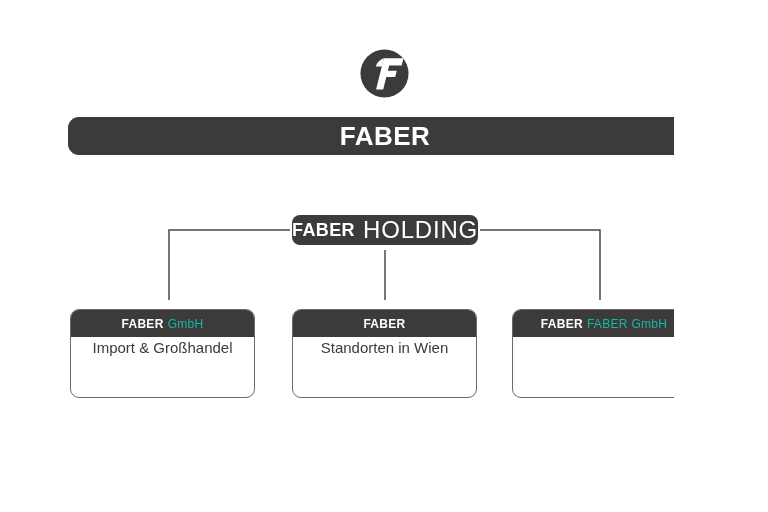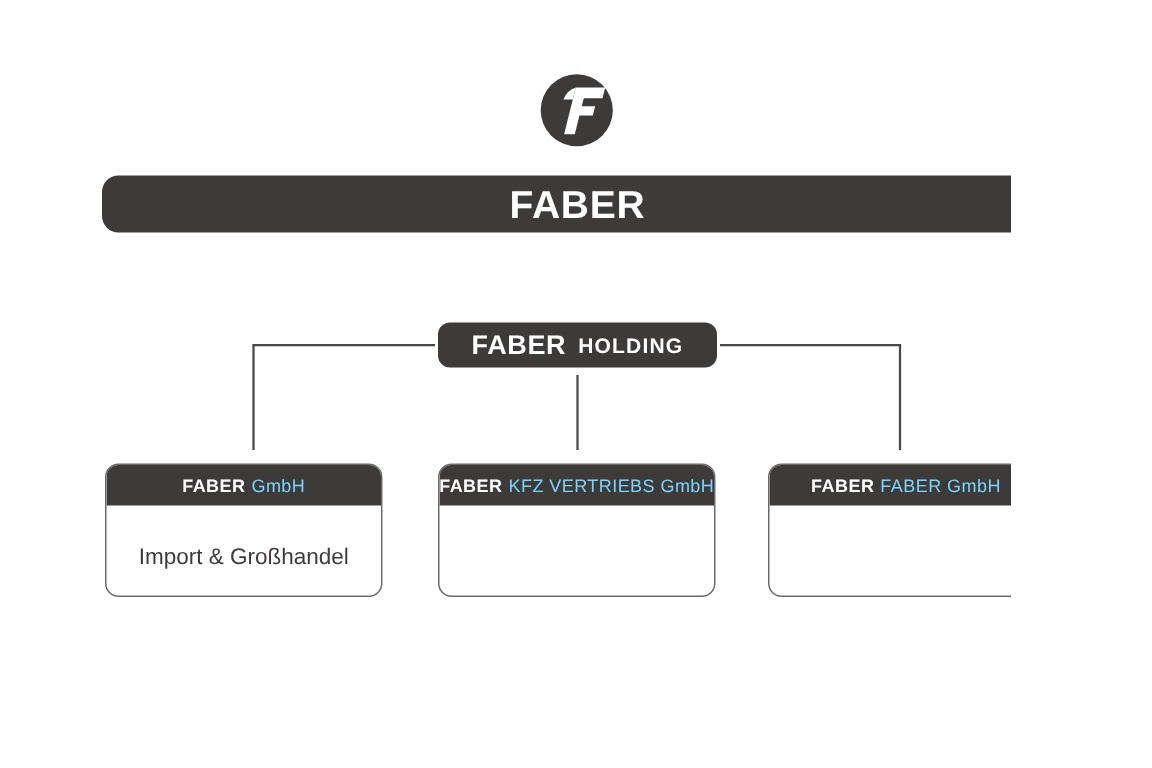--- a/index.html
+++ b/index.html
@@ -77,22 +77,22 @@
     justify-content: center;
   }
   .holding .brand {
     color: #ffffff;
     font-size: 18px;
     font-weight: 800;
     letter-spacing: 0.4px;
   }
   .holding .suffix {
     color: #ffffff;
-    font-size: 14px;
-    font-weight: 700;
+    font-size: 24px;
+    font-weight: 400;
     letter-spacing: 0.8px;
     margin-left: 8px;
   }
 
   
   .org-box {
     position: absolute;
     top: 309px;
     height: 89px;
     background: #ffffff;
@@ -113,28 +113,28 @@
     justify-content: center;
     white-space: nowrap;
   }
   .org-box-header .brand {
     color: #ffffff;
     font-size: 12px;
     font-weight: 800;
     letter-spacing: 0.3px;
   }
   .org-box-header .suffix {
-    color: #7dd3fc;
+    color: #14b8a6;
     font-size: 12px;
     font-weight: 400;
     letter-spacing: 0.3px;
     margin-left: 4px;
   }
   .org-box-body {
-    padding-top: 24px;
+    padding-top: 0;
     text-align: center;
     font-size: 15px;
     line-height: 22px;
     color: #3d3a3a;
   }
 </style>
 </head>
 <body>
 
 <div class="stage">
@@ -168,23 +168,23 @@
       <span class="suffix">GmbH</span>
     </div>
     <div class="org-box-body">
       <div>Import &amp; Großhandel</div>
     </div>
   </div>
 
   <div class="org-box b2">
     <div class="org-box-header">
       <span class="brand">FABER</span>
-      <span class="suffix">KFZ VERTRIEBS GmbH</span>
     </div>
     <div class="org-box-body">
+      <div>Standorten in Wien</div>
     </div>
   </div>
 
   <div class="org-box b3">
     <div class="org-box-header">
       <span class="brand">FABER</span>
       <span class="suffix">FABER GmbH</span>
     </div>
   </div>
 

